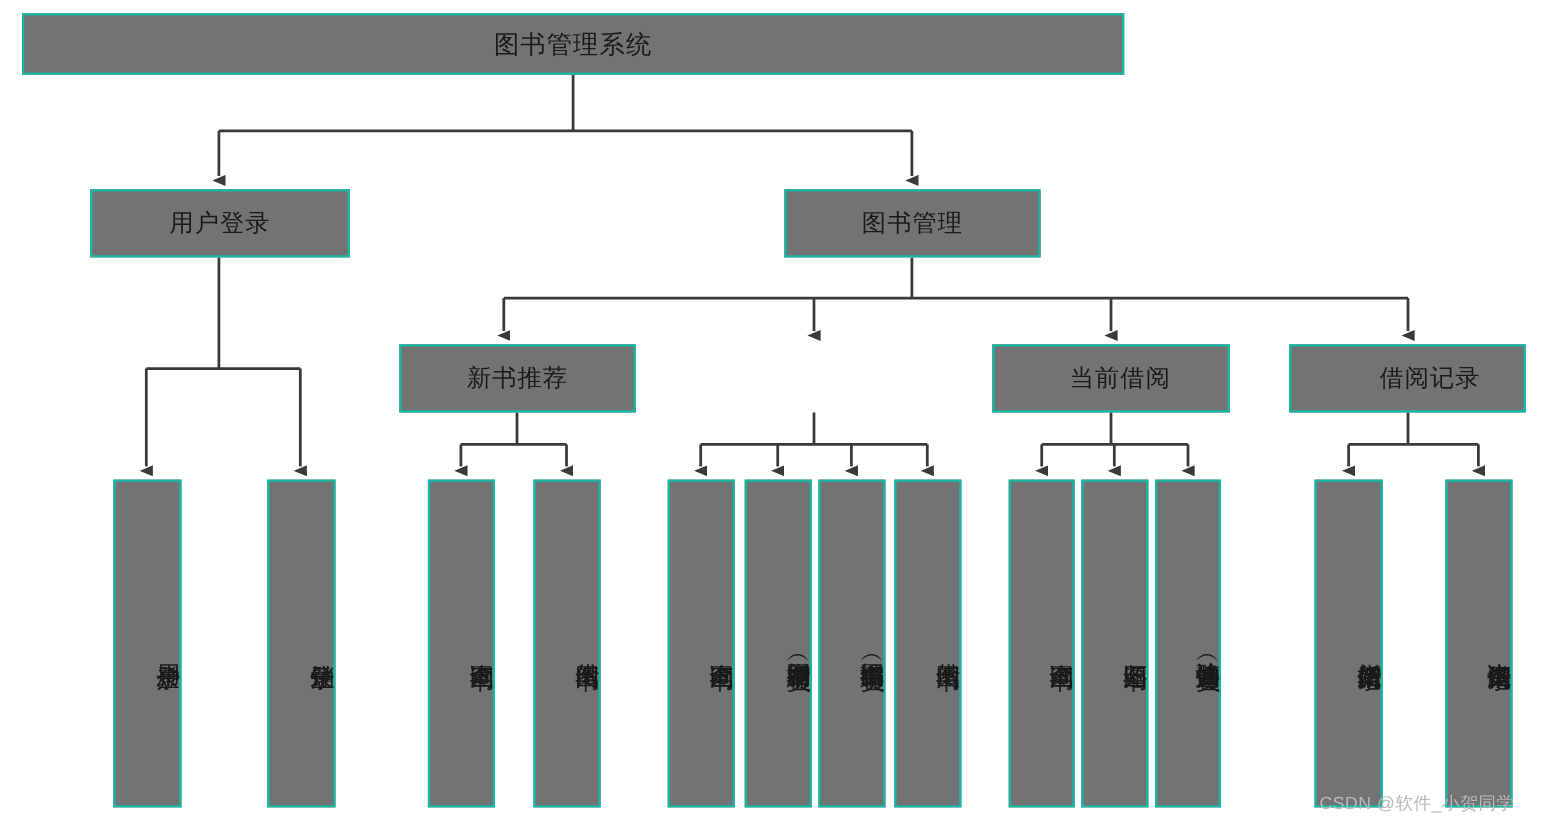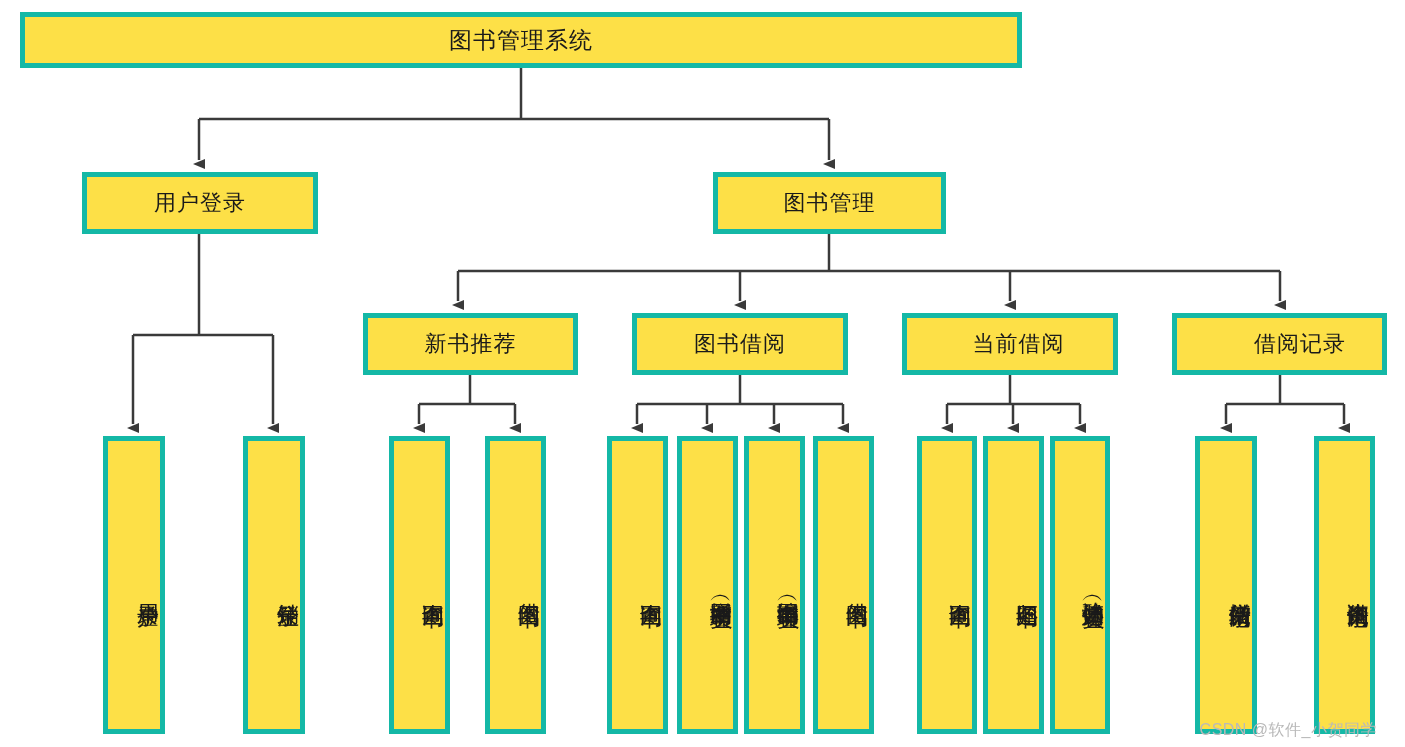--- a/index.html
+++ b/index.html
@@ -21,26 +21,27 @@
     position: absolute;
     left: 0;
     top: 0;
     width: 1405px;
     height: 747px;
     pointer-events: none;
   }
   .node {
     position: absolute;
     box-sizing: border-box;
-    background: #fde047;
-    border: 5px solid #14b8a6;
+    background: #737373;
+    border: 2px solid #14b8a6;
     display: flex;
     align-items: center;
     justify-content: center;
     color: #1a1a1a;
+    font-family: Liberation Mono, monospace;
   }
   .node.h {
     font-size: 22px;
     letter-spacing: 1px;
   }
   .node.v {
     font-size: 22px;
     letter-spacing: 1px;
     writing-mode: vertical-rl;
     text-orientation: upright;
@@ -130,23 +131,20 @@
   <div class="node h" style="left:82px; top:172px; width:236px; height:62px;">
     <span>用户登录</span>
   </div>
   <div class="node h" style="left:713px; top:172px; width:233px; height:62px;">
     <span>图书管理</span>
   </div>
 
   <div class="node h" style="left:363px; top:313px; width:215px; height:62px;">
     <span>新书推荐</span>
   </div>
-  <div class="node h" style="left:632px; top:313px; width:216px; height:62px;">
-    <span>图书借阅</span>
-  </div>
   <div class="node h" style="left:902px; top:313px; width:216px; height:62px;padding-left:17px;">
     <span>当前借阅</span>
   </div>
   <div class="node h" style="left:1172px; top:313px; width:215px; height:62px;padding-left:41px;">
     <span>借阅记录</span>
   </div>
 
   <div class="node v" style="left:103px; top:436px; width:62px; height:298px;">
     <span>用户登录</span>
   </div>

